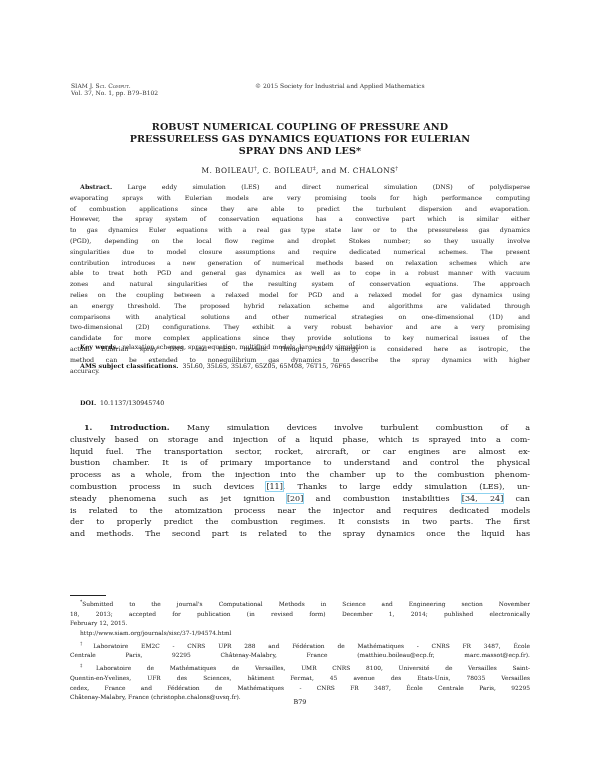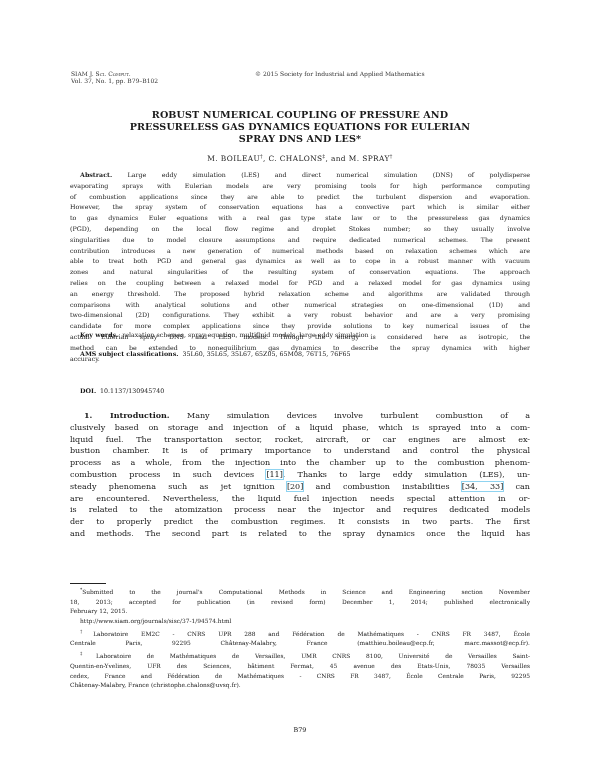--- a/index.html
+++ b/index.html
@@ -1,18 +1,18 @@
 <!DOCTYPE html>
 <html><head>
 <meta charset="utf-8">
 <style>
   html, body { margin:0; padding:0; background:#ffffff; }
   body { width:600px; height:776px; position:relative; overflow:hidden;
          font-family:"DejaVu Serif", "Liberation Serif", serif; color:#1a1a1a; }
-  .page { position:absolute; left:0; top:0; width:600px; height:608px; }
+  .page { position:absolute; left:0; top:12px; width:600px; height:608px; }
   .abs { position:absolute; }
   .hdr { font-size:6px; line-height:7px; color:#333; }
   .hdr-left { left:71px; top:70px; }
   .hdr-left .sc { font-variant:small-caps; }
   .hdr-right { left:255px; top:70px; }
   .title { left:70px; width:460px; top:109px; text-align:center; font-weight:bold;
            font-size:9.6px; line-height:12px; letter-spacing:0.1px; }
   .authors { left:70px; width:460px; top:151px; text-align:center; font-size:7.4px;
              line-height:10px; letter-spacing:0.4px; }
   .authors sup { font-size:5px; }
@@ -24,41 +24,41 @@
   .kw { top:330px; font-size:6.3px; line-height:10px; padding-left:10px; }
   .ams { top:349px; font-size:6.3px; line-height:10px; padding-left:10px; }
   .doi { top:386px; font-size:6.3px; line-height:10px; padding-left:10px; }
   .body { top:410px; font-size:8px; line-height:11.8px; }
   .body .indent { padding-left:14px; }
   .cite { outline:1px solid #8fd3f0; outline-offset:0px; }
   .rule { left:70px; top:583px; width:36px; height:0; border-top:0.8px solid #222; }
   .fn { left:70px; width:460px; top:585px; font-size:5.9px; line-height:9.7px; }
   .fn .indent { padding-left:10px; }
   .fn sup { font-size:4.5px; }
-  .pageno { left:70px; width:460px; top:686px; text-align:center; font-size:6.4px;margin-top:40px; }
+  .pageno { left:70px; width:460px; top:686px; text-align:center; font-size:6.4px; }
 </style>
 </head>
 <body>
 
 <div class="page">
 
   <div class="abs hdr hdr-left">
     <div class="sc">SIAM J. Sci. Comput.</div>
     <div>Vol. 37, No. 1, pp. B79–B102</div>
   </div>
   <div class="abs hdr hdr-right">© 2015 Society for Industrial and Applied Mathematics</div>
 
   <div class="abs title">
     <div>ROBUST NUMERICAL COUPLING OF PRESSURE AND</div>
     <div>PRESSURELESS GAS DYNAMICS EQUATIONS FOR EULERIAN</div>
     <div>SPRAY DNS AND LES*</div>
   </div>
 
   <div class="abs authors">
-    <span>M. BOILEAU</span><sup>†</sup><span>, </span><span>C. CHALONS</span><sup>‡</sup><span>, and </span><span>M. SPRAY</span><sup>†</sup>
+    <span>M. BOILEAU</span><sup>†</sup><span>, </span><span>C. BOILEAU</span><sup>‡</sup><span>, and </span><span>M. CHALONS</span><sup>†</sup>
   </div>
 
   <div class="abs block abstract">
     <span class="line" style="padding-left:10px"><span class="bold">Abstract.</span> <span>Large eddy simulation (LES) and direct numerical simulation (DNS) of polydisperse</span></span>
     <span class="line">evaporating sprays with Eulerian models are very promising tools for high performance computing</span>
     <span class="line">of combustion applications since they are able to predict the turbulent dispersion and evaporation.</span>
     <span class="line">However, the spray system of conservation equations has a convective part which is similar either</span>
     <span class="line">to gas dynamics Euler equations with a real gas type state law or to the pressureless gas dynamics</span>
     <span class="line">(PGD), depending on the local flow regime and droplet Stokes number; so they usually involve</span>
     <span class="line">singularities due to model closure assumptions and require dedicated numerical schemes. The present</span>
@@ -90,22 +90,21 @@
     <span>10.1137/130945740</span>
   </div>
 
   <div class="abs block body">
     <span class="line indent"><span class="bold">1. Introduction.</span> <span>Many simulation devices involve turbulent combustion of a</span></span>
     <span class="line">clusively based on storage and injection of a liquid phase, which is sprayed into a com-</span>
     <span class="line">liquid fuel. The transportation sector, rocket, aircraft, or car engines are almost ex-</span>
     <span class="line">bustion chamber. It is of primary importance to understand and control the physical</span>
     <span class="line">process as a whole, from the injection into the chamber up to the combustion phenom-</span>
     <span class="line"><span>combustion process in such devices </span><span class="cite">[11]</span><span>. Thanks to large eddy simulation (LES), un-</span></span>
-    <span class="line"><span>steady phenomena such as jet ignition </span><span class="cite">[20]</span><span> and combustion instabilities </span><span class="cite">[34, 33]</span><span> can</span></span>
-    <span class="line">are encountered. Nevertheless, the liquid fuel injection needs special attention in or-</span>
+    <span class="line"><span>steady phenomena such as jet ignition </span><span class="cite">[20]</span><span> and combustion instabilities </span><span class="cite">[34, 24]</span><span> can</span></span>
     <span class="line">is related to the atomization process near the injector and requires dedicated models</span>
     <span class="line">der to properly predict the combustion regimes. It consists in two parts. The first</span>
     <span class="line">and methods. The second part is related to the spray dynamics once the liquid has</span>
   </div>
 
   <div class="abs rule"></div>
 
   <div class="abs fn">
     <span class="line indent"><sup>*</sup><span>Submitted to the journal's Computational Methods in Science and Engineering section November</span></span>
     <span class="line">18, 2013; accepted for publication (in revised form) December 1, 2014; published electronically</span>

